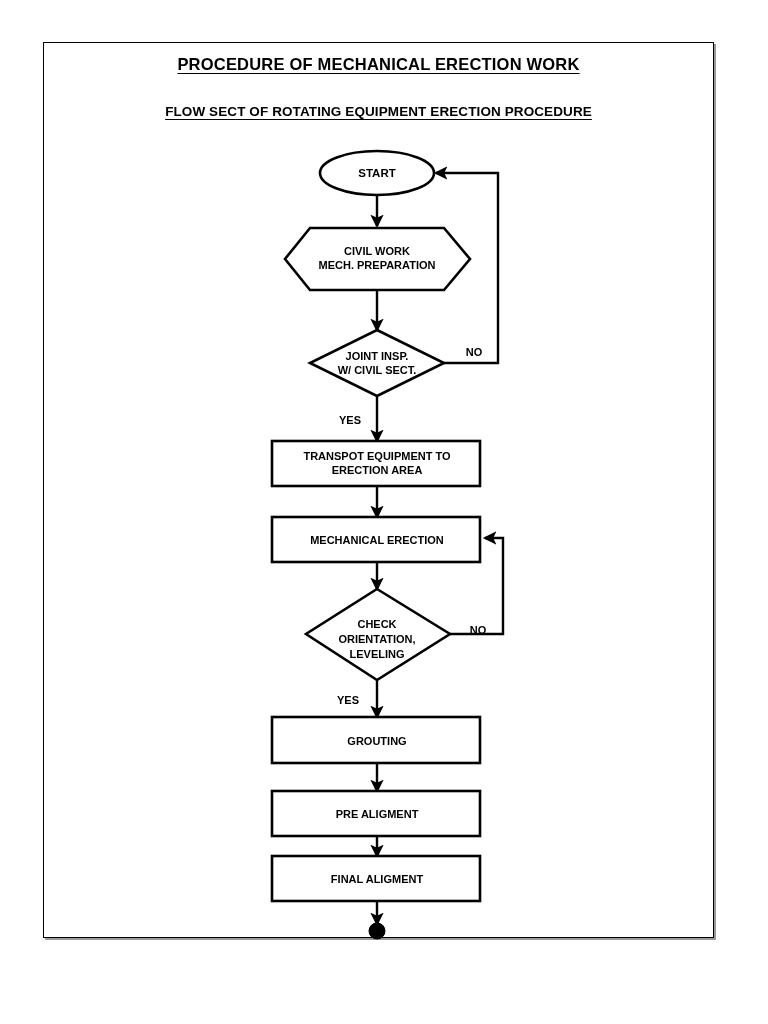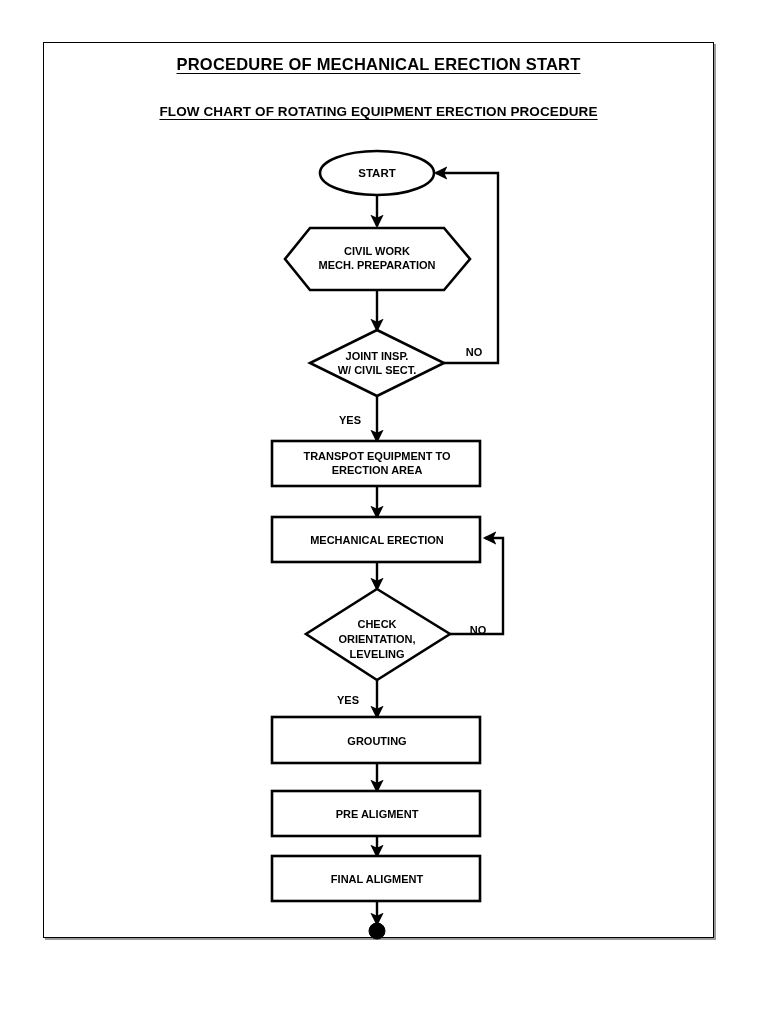--- a/index.html
+++ b/index.html
@@ -120,22 +120,22 @@
   }
 </style>
 </head>
 <body>
 
 <div id="page">
 
   <div class="sheet-border"></div>
 
   <div class="titles">
-    <div class="doc-title">PROCEDURE OF MECHANICAL ERECTION START</div>
-    <div class="doc-subtitle">FLOW CHART OF ROTATING EQUIPMENT ERECTION PROCEDURE</div>
+    <div class="doc-title">PROCEDURE OF MECHANICAL ERECTION WORK</div>
+    <div class="doc-subtitle">FLOW SECT OF ROTATING EQUIPMENT ERECTION PROCEDURE</div>
   </div>
 
   <svg id="flow" viewBox="0 0 768 1024">
     <defs>
       <marker id="arrow" viewBox="0 0 12 12" refX="9.2" refY="6" markerWidth="6.2" markerHeight="6.2" orient="auto-start-reverse">
         <path d="M 0 0.6 L 11 6 L 0 11.4 L 2.6 6 Z" fill="#000000"></path>
       </marker>
     </defs>
 
     <line class="connector" x1="377" y1="196" x2="377" y2="226" marker-end="url(#arrow)"></line>

